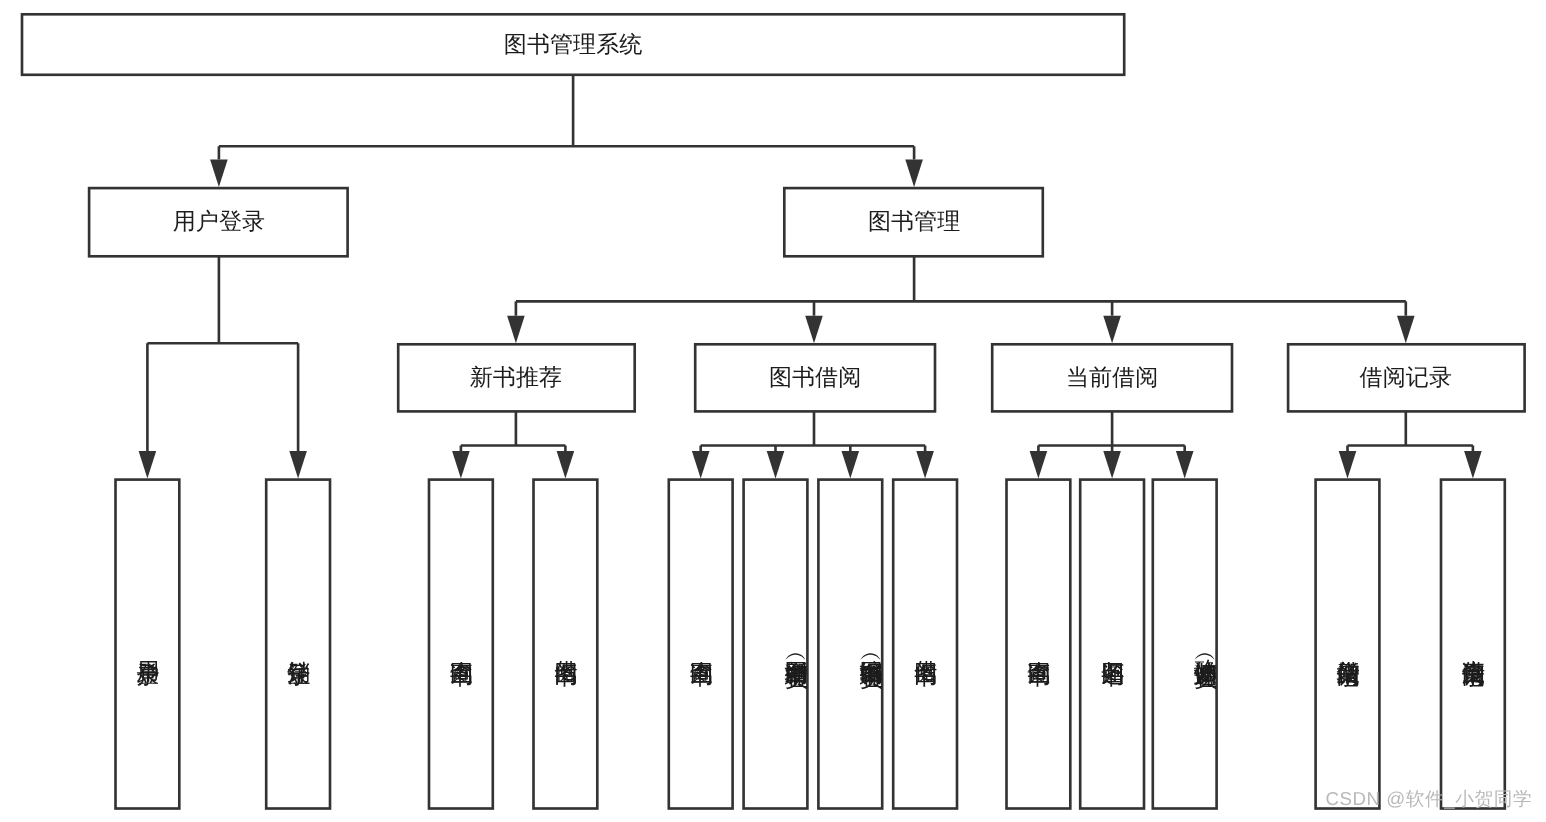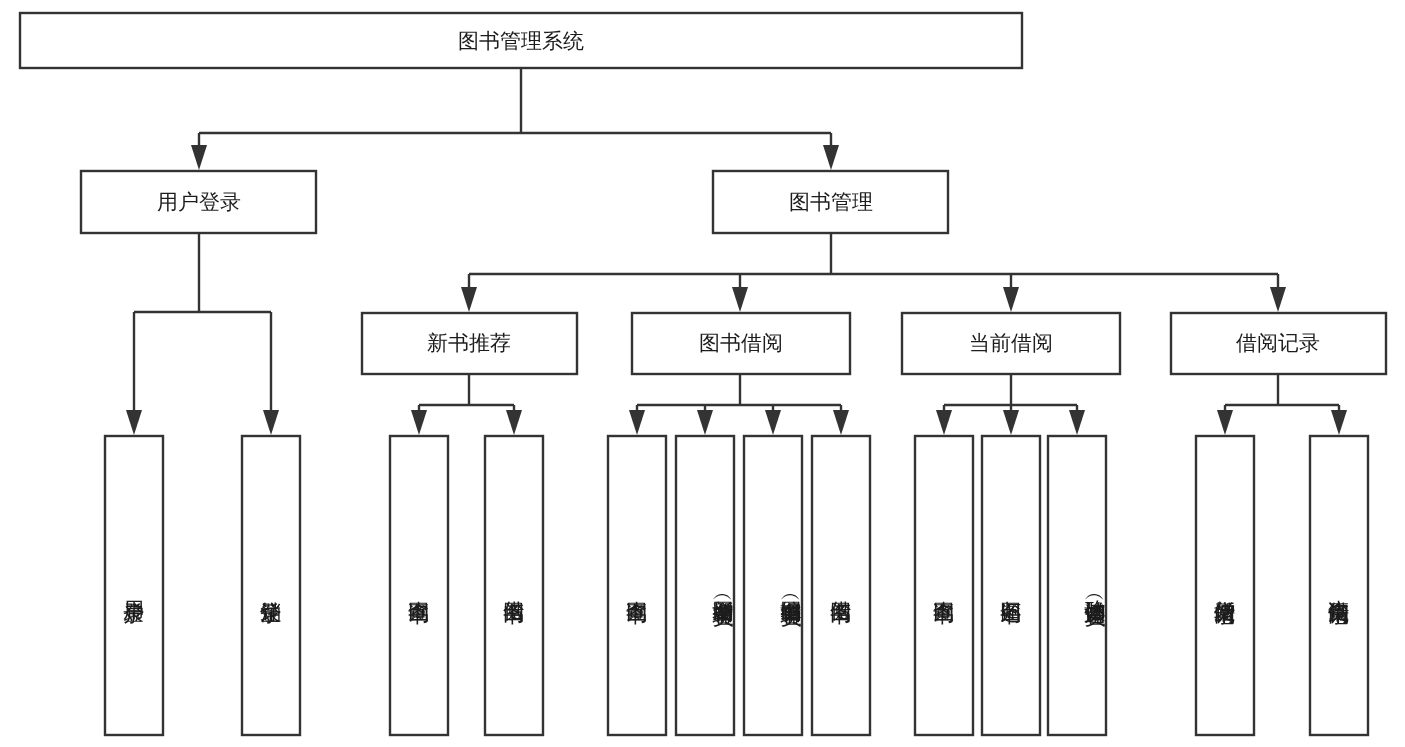--- a/index.html
+++ b/index.html
@@ -216,14 +216,15 @@
   <div class="node-label-v" style="left:744px; top:440px; width:58px; height:295px; display:flex; align-items:flex-start; justify-content:center;">编辑图书（管理员）</div>
   <div class="node-label-v" style="left:812px; top:436px; width:58px; height:299px; display:flex; align-items:center; justify-content:center;">借阅图书</div>
 
   <div class="node-label-v" style="left:915px; top:436px; width:58px; height:299px; display:flex; align-items:center; justify-content:center;">查询图书</div>
   <div class="node-label-v" style="left:982px; top:436px; width:58px; height:299px; display:flex; align-items:center; justify-content:center;">归还图书</div>
   <div class="node-label-v" style="left:1048px; top:440px; width:58px; height:295px; display:flex; align-items:flex-start; justify-content:center;">确认归还（管理员）</div>
 
   <div class="node-label-v" style="left:1196px; top:436px; width:58px; height:299px; display:flex; align-items:center; justify-content:center;">新增借阅记录</div>
   <div class="node-label-v" style="left:1310px; top:436px; width:58px; height:299px; display:flex; align-items:center; justify-content:center;">查询借阅记录</div>
 
+  <div class="watermark">CSDN @软件_小贺同学</div>
 
 </div>
 
 </body></html>

